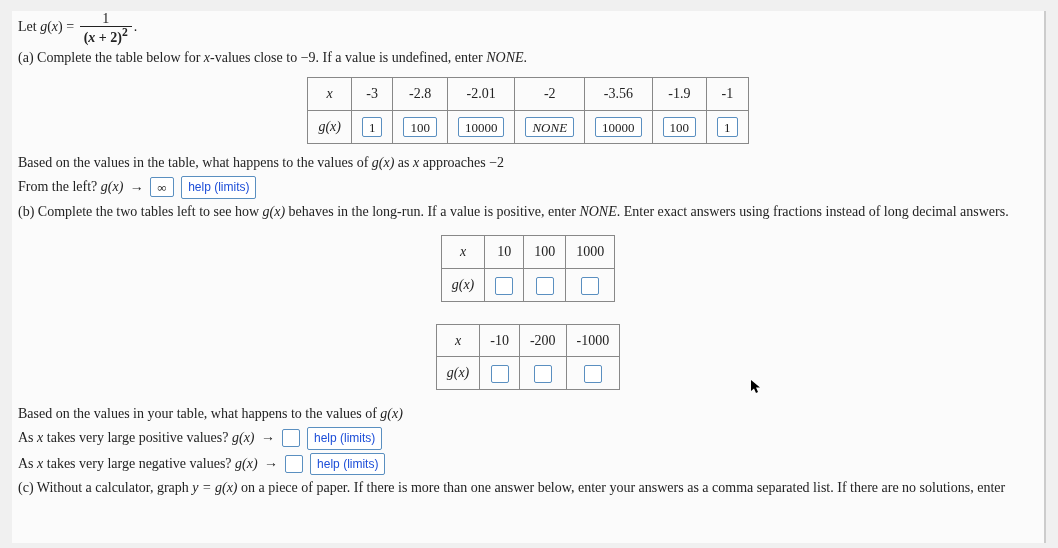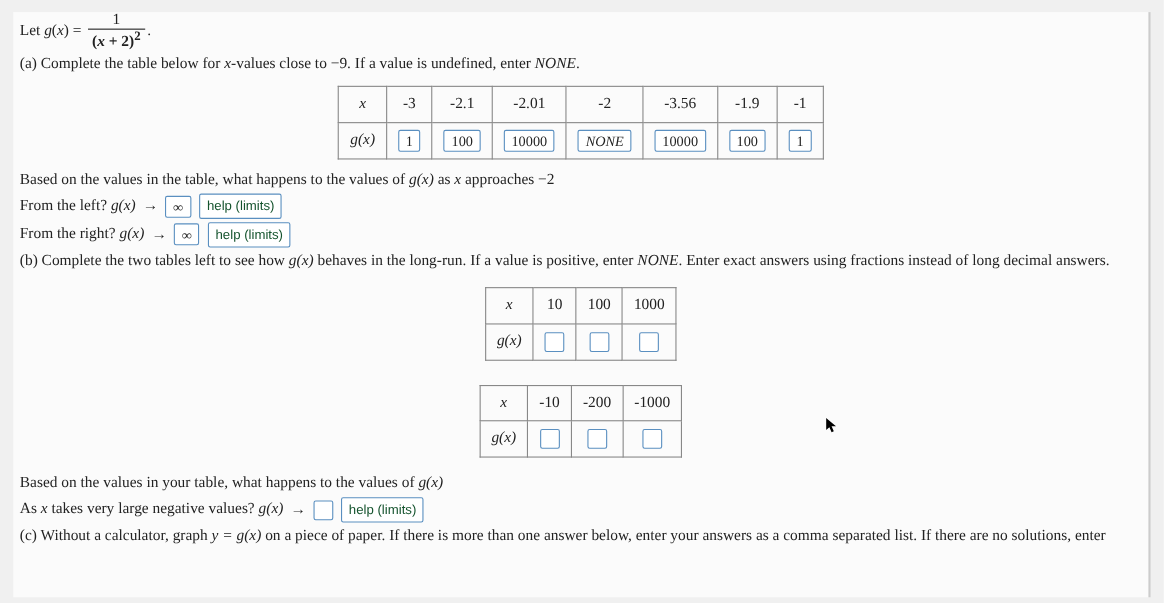--- a/index.html
+++ b/index.html
@@ -34,21 +34,21 @@
     display: inline-block; min-width: 18px; height: 20px;
     border: 1px solid #5a8fc0; border-radius: 2px; padding: 2px 6px;
     background: #fff; text-align: center; font-size: 13px; line-height: 16px;
     font-family: "Times New Roman", serif;
     vertical-align: middle;
   }
   .valbox.empty { width: 18px; height: 18px; padding: 2px; }
   .arrow::after { content: "→"; margin: 0 3px; }
   .help {
     display: inline-block; border: 1px solid #5a8fc0; border-radius: 2px;
-    padding: 2px 6px; color: #14532d; font-size: 12px; font-family: Arial, sans-serif;
+    padding: 2px 6px; color: #1d4ed8; font-size: 12px; font-family: Arial, sans-serif;
     background: #fff; vertical-align: middle; margin-left: 4px;
   }
   .section { }
   .center { display:flex; justify-content:center; }
   .block-tables { margin: 8px 0; }
   .cursor {
     position: absolute; width: 10px; height: 14px; pointer-events: none;
   }
 </style>
 </head>
@@ -69,21 +69,21 @@
 <div class="row">
   <span>(a) Complete the table below for </span><span class="ital">x</span><span>-values close to −9. If a value is undefined, enter </span><span class="ital">NONE</span><span>.</span>
 </div>
 
 <div class="center">
 <table class="data">
   <tbody>
           <tr>
     <td class="hdr">x</td>
     <td>-3</td>
-    <td>-2.1</td>
+    <td>-2.8</td>
     <td>-2.01</td>
     <td>-2</td>
     <td>-3.56</td>
     <td>-1.9</td>
     <td>-1</td>
   </tr>
   <tr>
     <td class="hdr">g(x)</td>
     <td><span class="valbox">1</span></td>
     <td><span class="valbox">100</span></td>
@@ -96,25 +96,20 @@
 </tbody>
       </table>
 </div>
 
 <div class="section">
   <div class="row">
     <span>Based on the values in the table, what happens to the values of </span><span class="ital">g(x)</span><span> as </span><span class="ital">x</span><span> approaches −2</span>
   </div>
   <div class="row">
     <span>From the left? </span><span class="ital">g(x)</span> <span class="arrow"></span>
-    <span class="valbox">∞</span>
-    <span class="help">help (limits)</span>
-  </div>
-  <div class="row">
-    <span>From the right? </span><span class="ital">g(x)</span> <span class="arrow"></span>
     <span class="valbox">∞</span>
     <span class="help">help (limits)</span>
   </div>
 </div>
 
 <div class="section row">
   <span>(b) Complete the two tables left to see how </span><span class="ital">g(x)</span><span> behaves in the long-run. If a value is positive, enter </span><span class="ital">NONE</span><span>. Enter exact answers using fractions instead of long decimal answers.</span>
 </div>
 
 <div class="block-tables">
@@ -154,20 +149,25 @@
     </tbody>
         </table>
   </div>
 </div>
 
 <div class="section">
   <div class="row">
     <span>Based on the values in your table, what happens to the values of </span><span class="ital">g(x)</span>
   </div>
   <div class="row">
+    <span>As </span><span class="ital">x</span><span> takes very large positive values? </span><span class="ital">g(x)</span> <span class="arrow"></span>
+    <span class="valbox empty"></span>
+    <span class="help">help (limits)</span>
+  </div>
+  <div class="row">
     <span>As </span><span class="ital">x</span><span> takes very large negative values? </span><span class="ital">g(x)</span> <span class="arrow"></span>
     <span class="valbox empty"></span>
     <span class="help">help (limits)</span>
   </div>
 </div>
 
 <div class="section">
   <div class="row">
     <span>(c) Without a calculator, graph </span><span class="ital">y = g(x)</span><span> on a piece of paper. If there is more than one answer below, enter your answers as a comma separated list. If there are no solutions, enter </span>
   </div>

